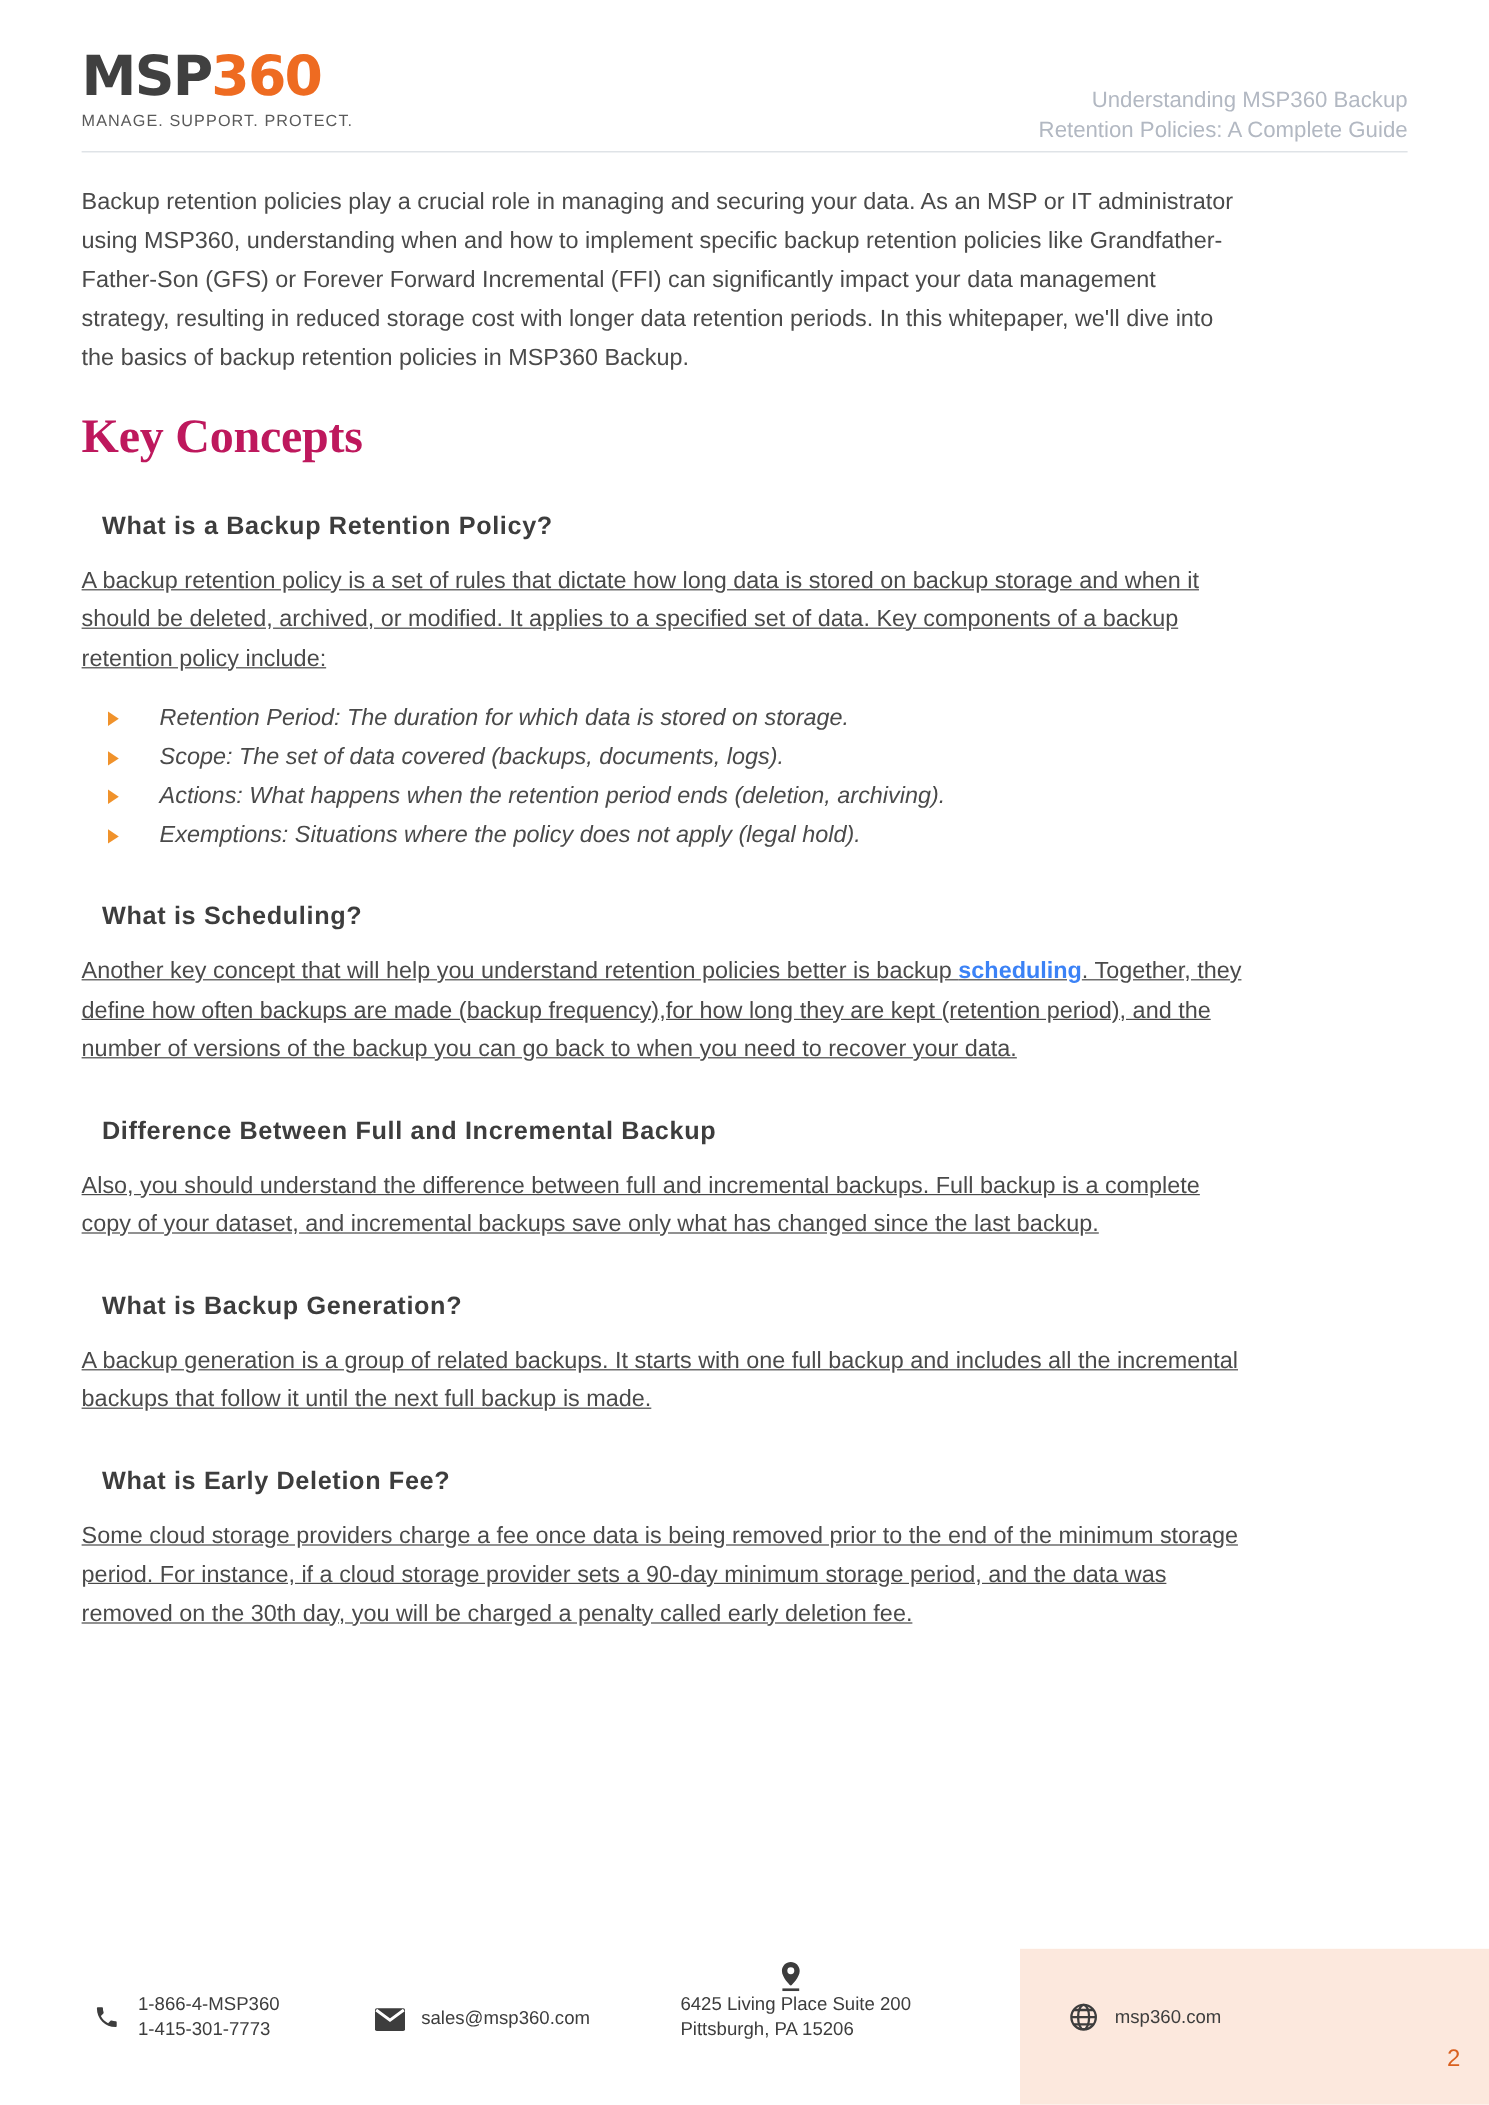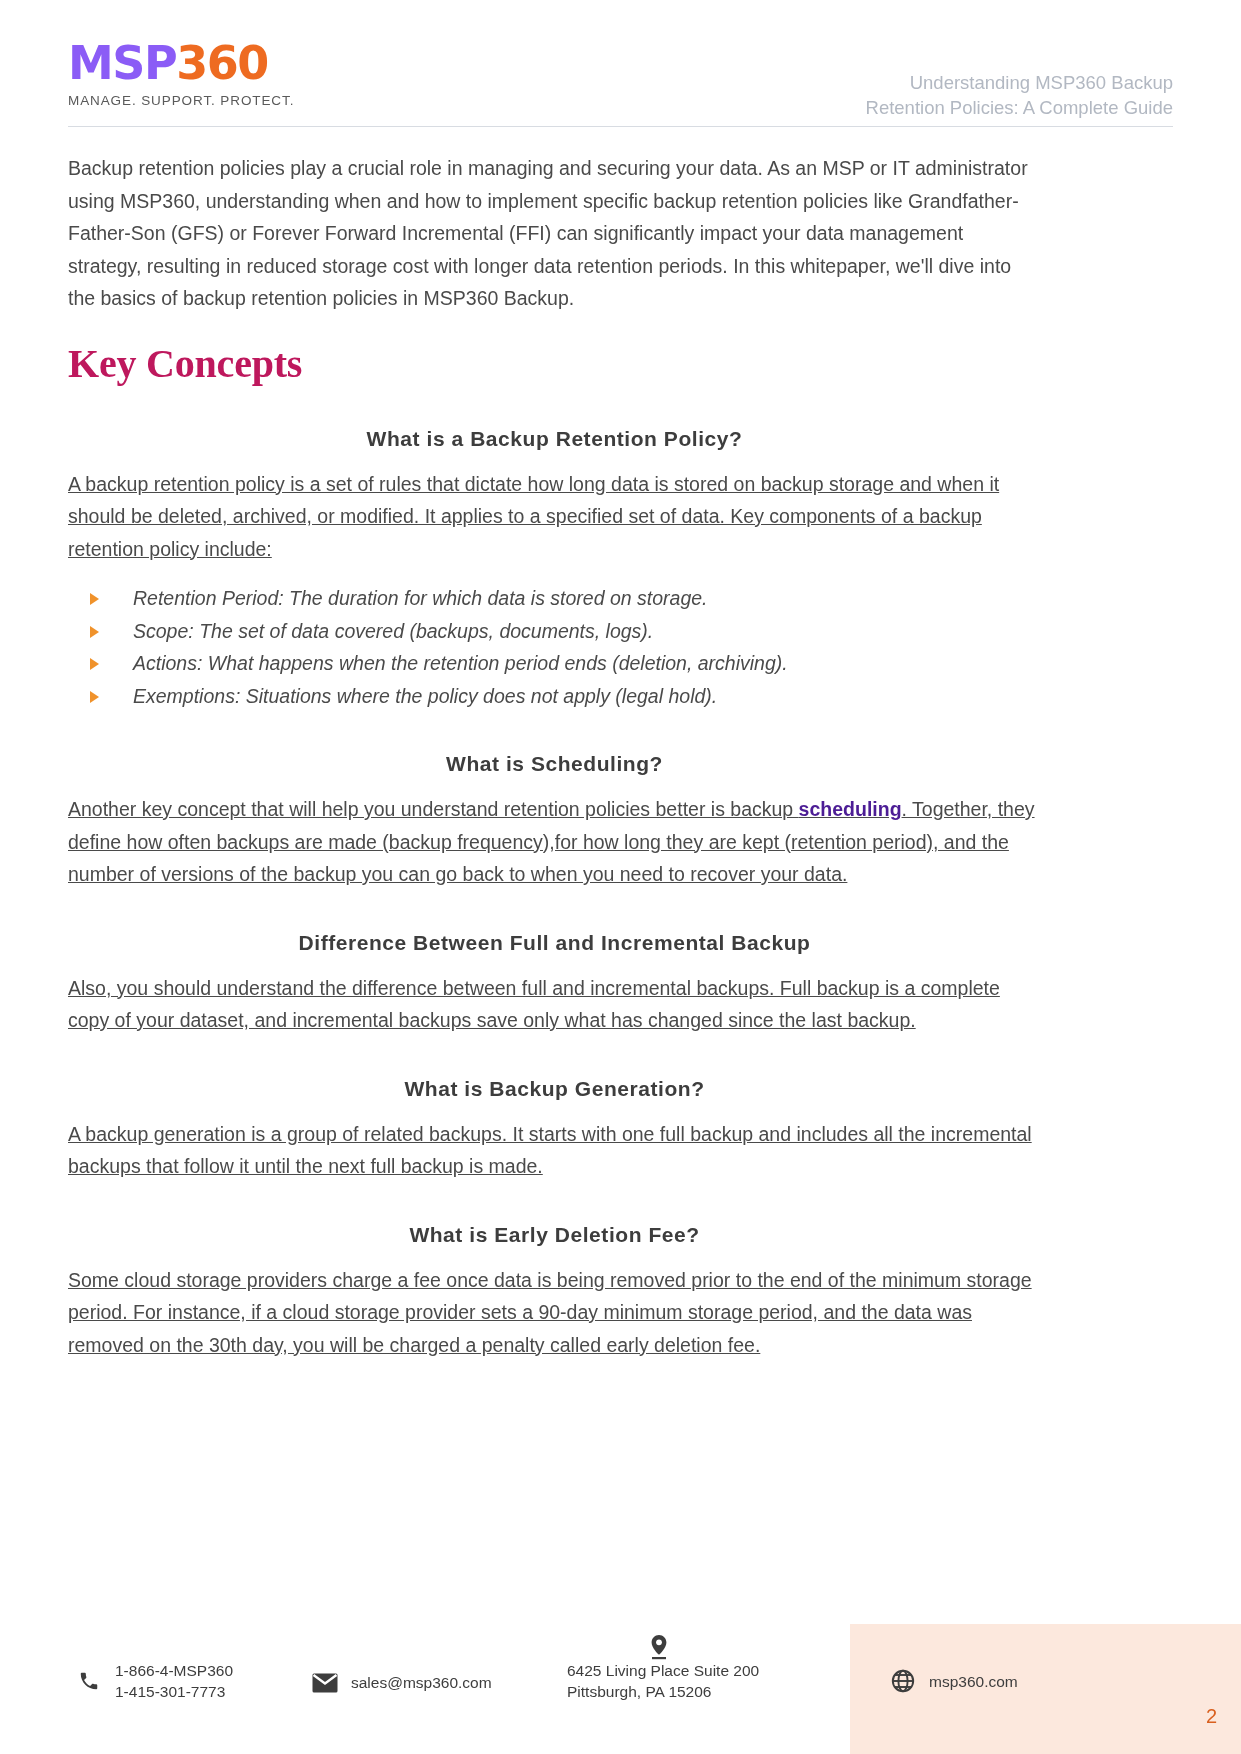--- a/index.html
+++ b/index.html
@@ -35,21 +35,21 @@
     padding-top: 4px;
   }
   .logo-word {
     font-family: "DejaVu Sans", sans-serif;
     font-size: 46px;
     font-weight: 700;
     letter-spacing: -1.5px;
     line-height: 1;
     white-space: nowrap;
   }
-  .logo-msp { color: #8b5cf6; }
+  .logo-msp { color: #404040; }
   .logo-360 { color: #EE6B21; }
   .logo-tagline {
     margin-top: 7px;
     font-size: 13.5px;
     letter-spacing: 0.9px;
     color: #5a5a5a;
     font-family: "Liberation Sans", sans-serif;
     white-space: nowrap;
   }
   .header-title {
@@ -76,41 +76,40 @@
     left: 68px;
     width: 973px;
   }
   p.body-text {
     margin: 0 0 0 0;
     font-size: 19.5px;
     line-height: 32.5px;
     color: #4a4a4a;
     font-family: "Liberation Sans", sans-serif;
   }
-  p.body-text b { color: #4c1d95; font-weight: 700; }
+  p.body-text b { color: #3b82f6; font-weight: 700; }
 
   .intro { margin-bottom: 0; }
 
   h1.section-title {
     margin: 26px 0 0 0;
     font-size: 40px;
     line-height: 1.15;
     font-weight: 700;
     color: #be185d;
     letter-spacing: -0.2px;
     font-family: Liberation Serif, serif;
   }
   h2.sub-title {
-    margin: 40px 0 0 0;
+    margin: 40px 0 0 17px;
     font-size: 21px;
     font-weight: 700;
     color: #3d3d3d;
     letter-spacing: 0.55px;
     font-family: "Liberation Sans", sans-serif;
-    text-align: center;
   }
   h2.sub-title + p.body-text { margin-top: 17px; text-decoration: underline; }
 
   ul.bullets {
     list-style: none;
     margin: 18px 0 0 0;
     padding: 0 0 0 22px;
   }
   ul.bullets li {
     position: relative;

